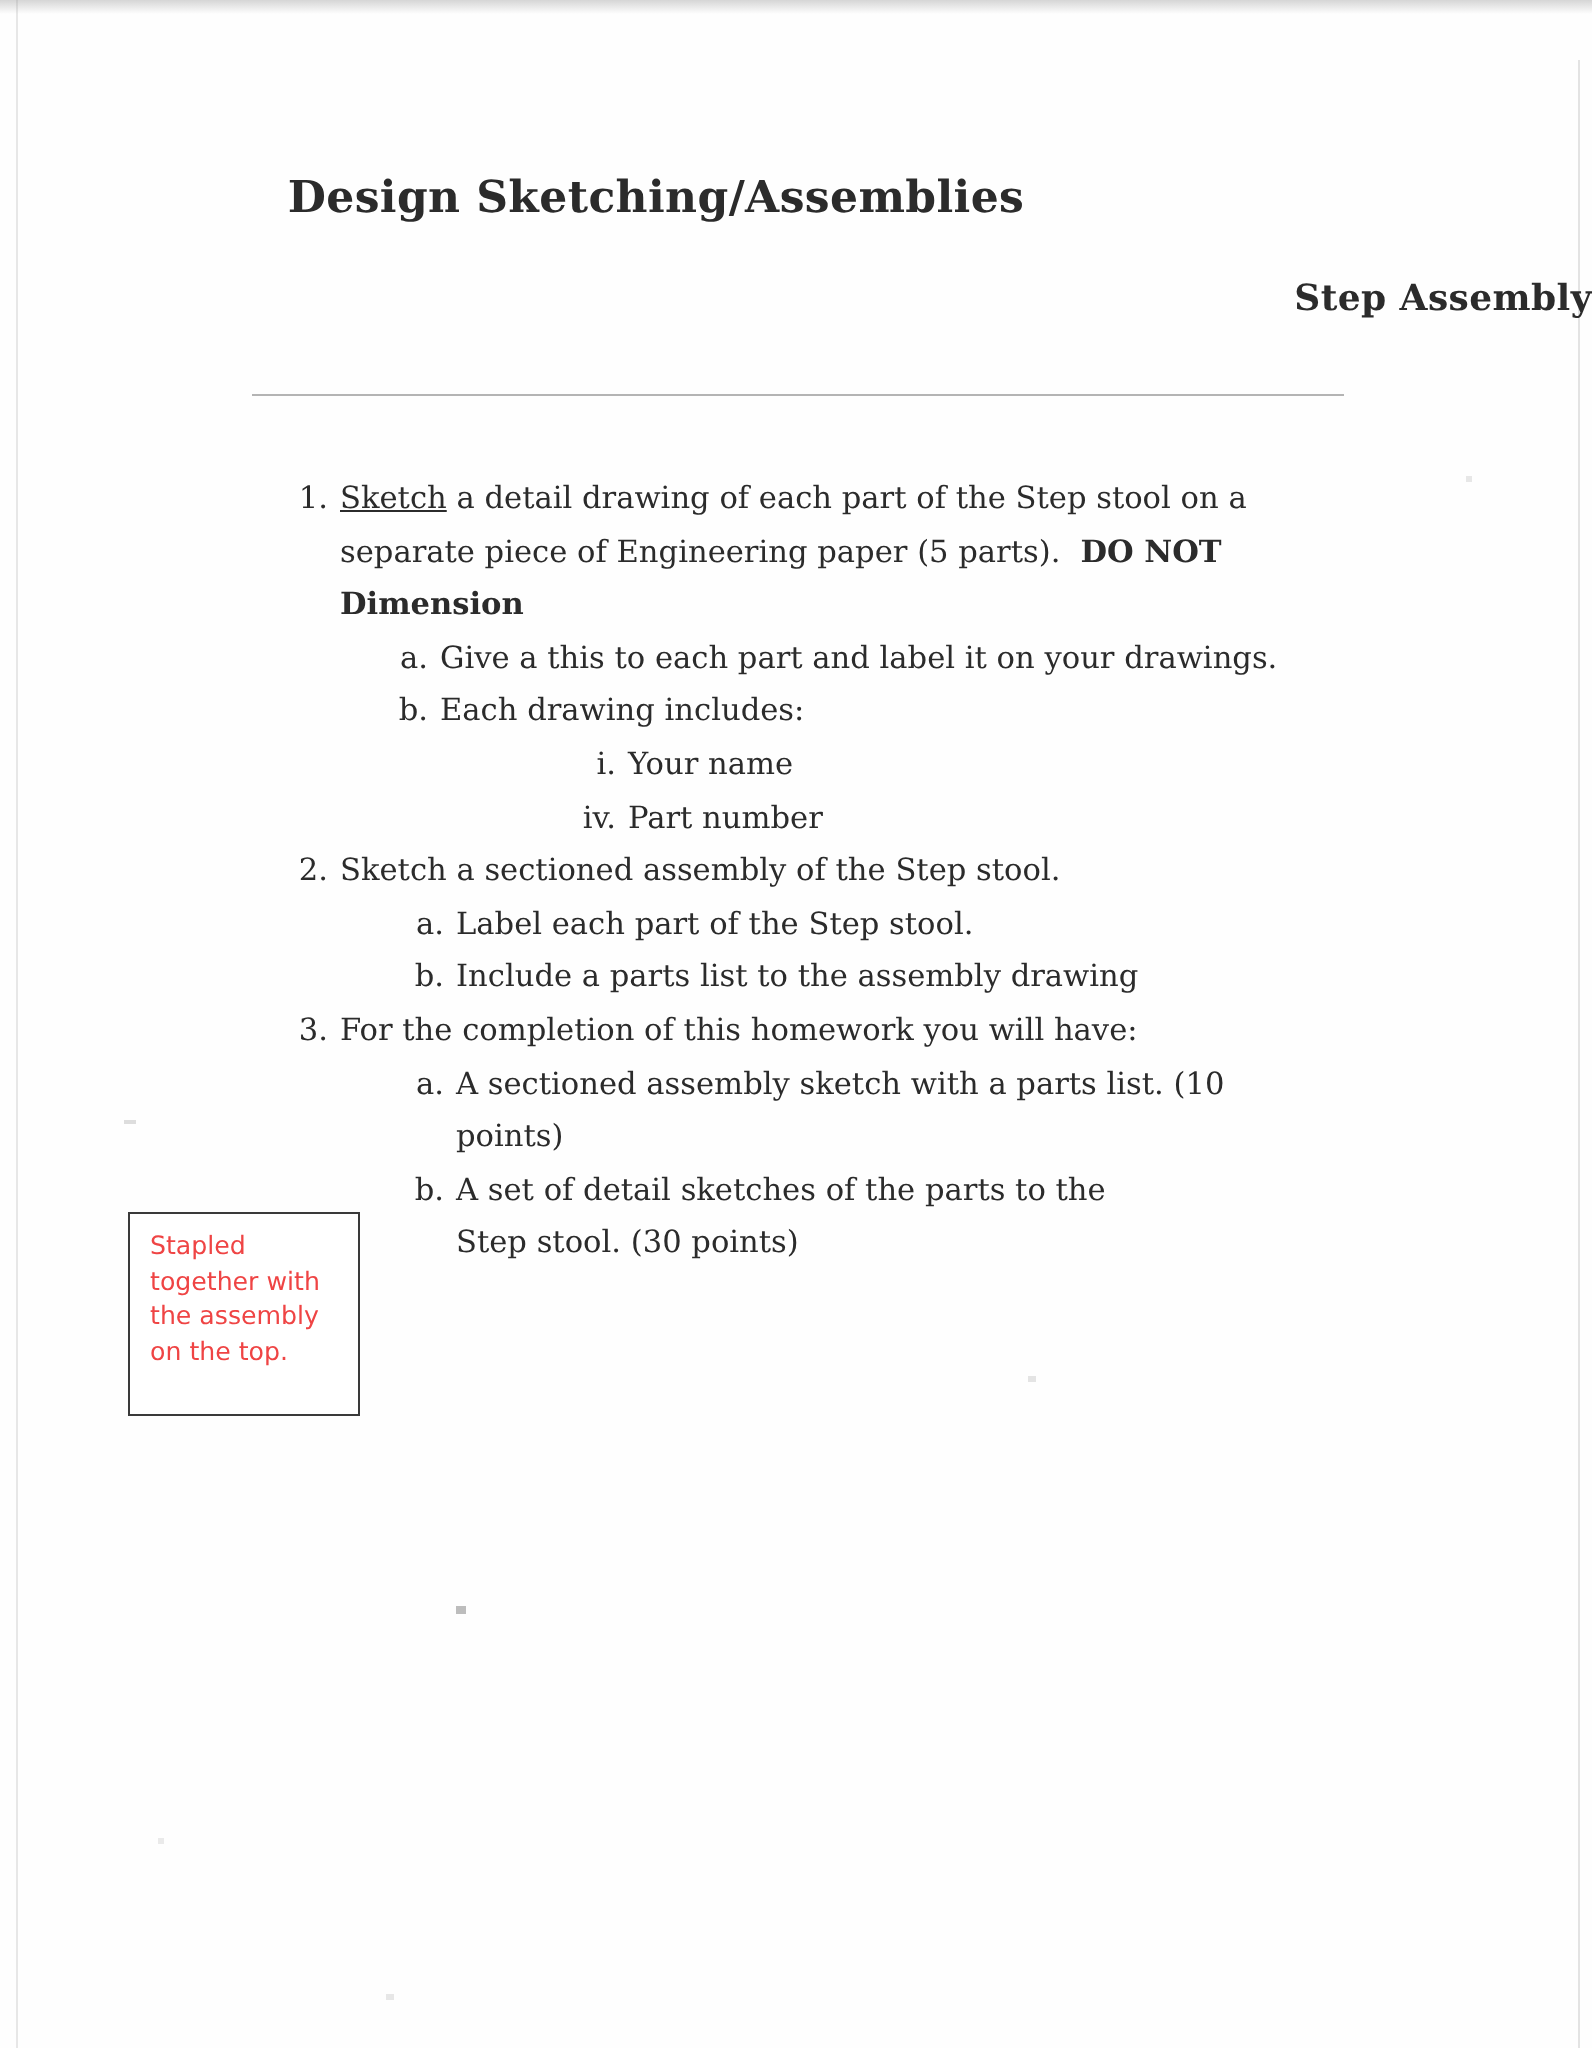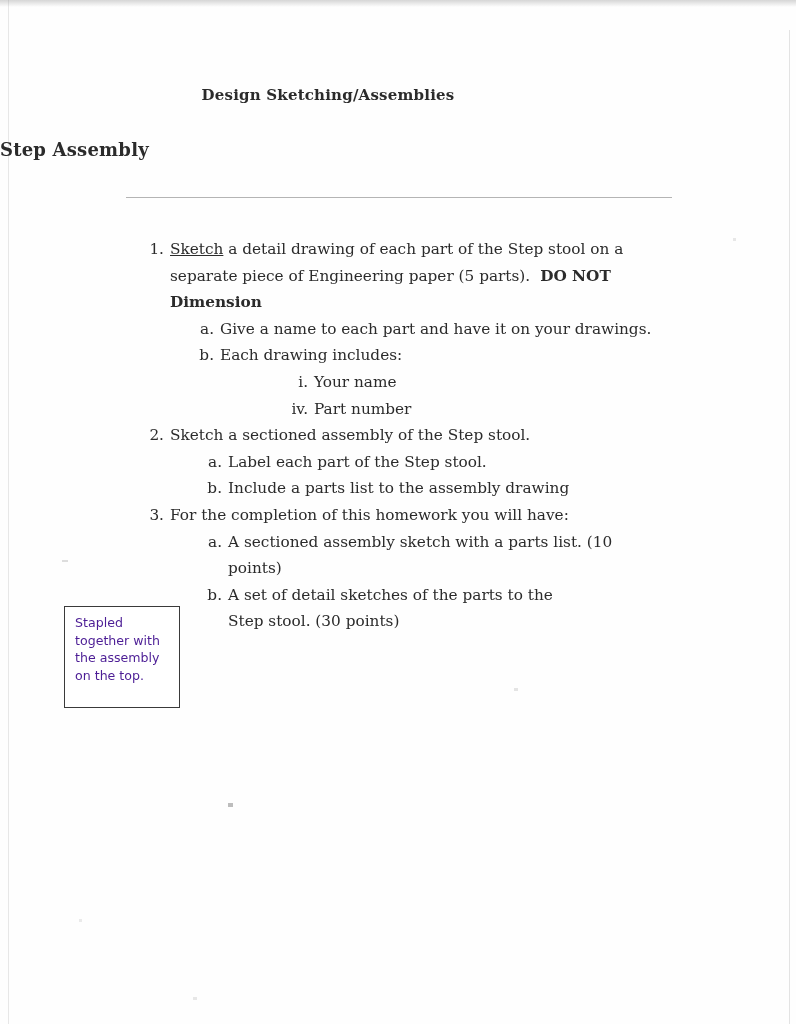--- a/index.html
+++ b/index.html
@@ -51,29 +51,29 @@
   .speck.s4 { left: 733px; top: 238px; width: 3px; height: 3px; opacity:.35; }
   .speck.s5 { left: 193px; top: 997px; width: 4px; height: 3px; opacity:.35; }
   .speck.s6 { left: 79px; top: 919px; width: 3px; height: 3px; opacity:.3; }
 
   
   .doc-title {
     position: absolute;
     left: 0; top: 86px;
     width: 656px;
     text-align: center;
-    font-size: 15px;
+    font-size: 22px;
     font-weight: bold;
     letter-spacing: 0.2px;
   }
   .doc-subtitle {
     position: absolute;
     left: 0; top: 139px;
     width: 796px;
-    text-align: left;
+    text-align: right;
     font-size: 18px;
     font-weight: bold;
     letter-spacing: 0.2px;
   }
   .rule {
     position: absolute;
     left: 126px; top: 197px;
     width: 546px; height: 1px;
     background: rgba(90,90,90,0.45);
   }
@@ -128,21 +128,21 @@
     box-sizing: border-box;
     background: rgba(255,255,255,0.9);
   }
   .note-text {
     position: absolute;
     left: 10px; top: 7px;
     width: 102px;
     font-family: "DejaVu Sans", "Liberation Sans", sans-serif;
     font-size: 12.6px;
     line-height: 17.6px;
-    color: #4c1d95;
+    color: #ef4444;
   }
 </style>
 </head>
 <body>
 
 <div class="page">
 
   <div class="scan-edge-top"></div>
   <div class="scan-line-left"></div>
   <div class="scan-line-right"></div>
@@ -162,21 +162,21 @@
     <div class="li lvl1">
       <span class="marker">1.</span>
       <span class="content"><span class="bu">Sketch</span><span> a detail drawing of each part of the Step stool on a separate piece of Engineering paper (5 parts).</span><span class="gap"></span><span class="b">DO NOT Dimension</span></span>
     </div>
 
     <div class="li lvl1" style="margin-right:118px;">
       <span class="content">
 
         <span class="li lvl2a" style="display:block;">
           <span class="marker">a.</span>
-          <span class="content">Give a name to each part and have it on your drawings.</span>
+          <span class="content">Give a this to each part and label it on your drawings.</span>
         </span>
 
         <span class="li lvl2a" style="display:block;">
           <span class="marker">b.</span>
           <span class="content">Each drawing includes:</span>
         </span>
 
         <span class="li lvl2a" style="display:block;">
           <span class="content">
             <span class="li lvl3" style="display:block;">

